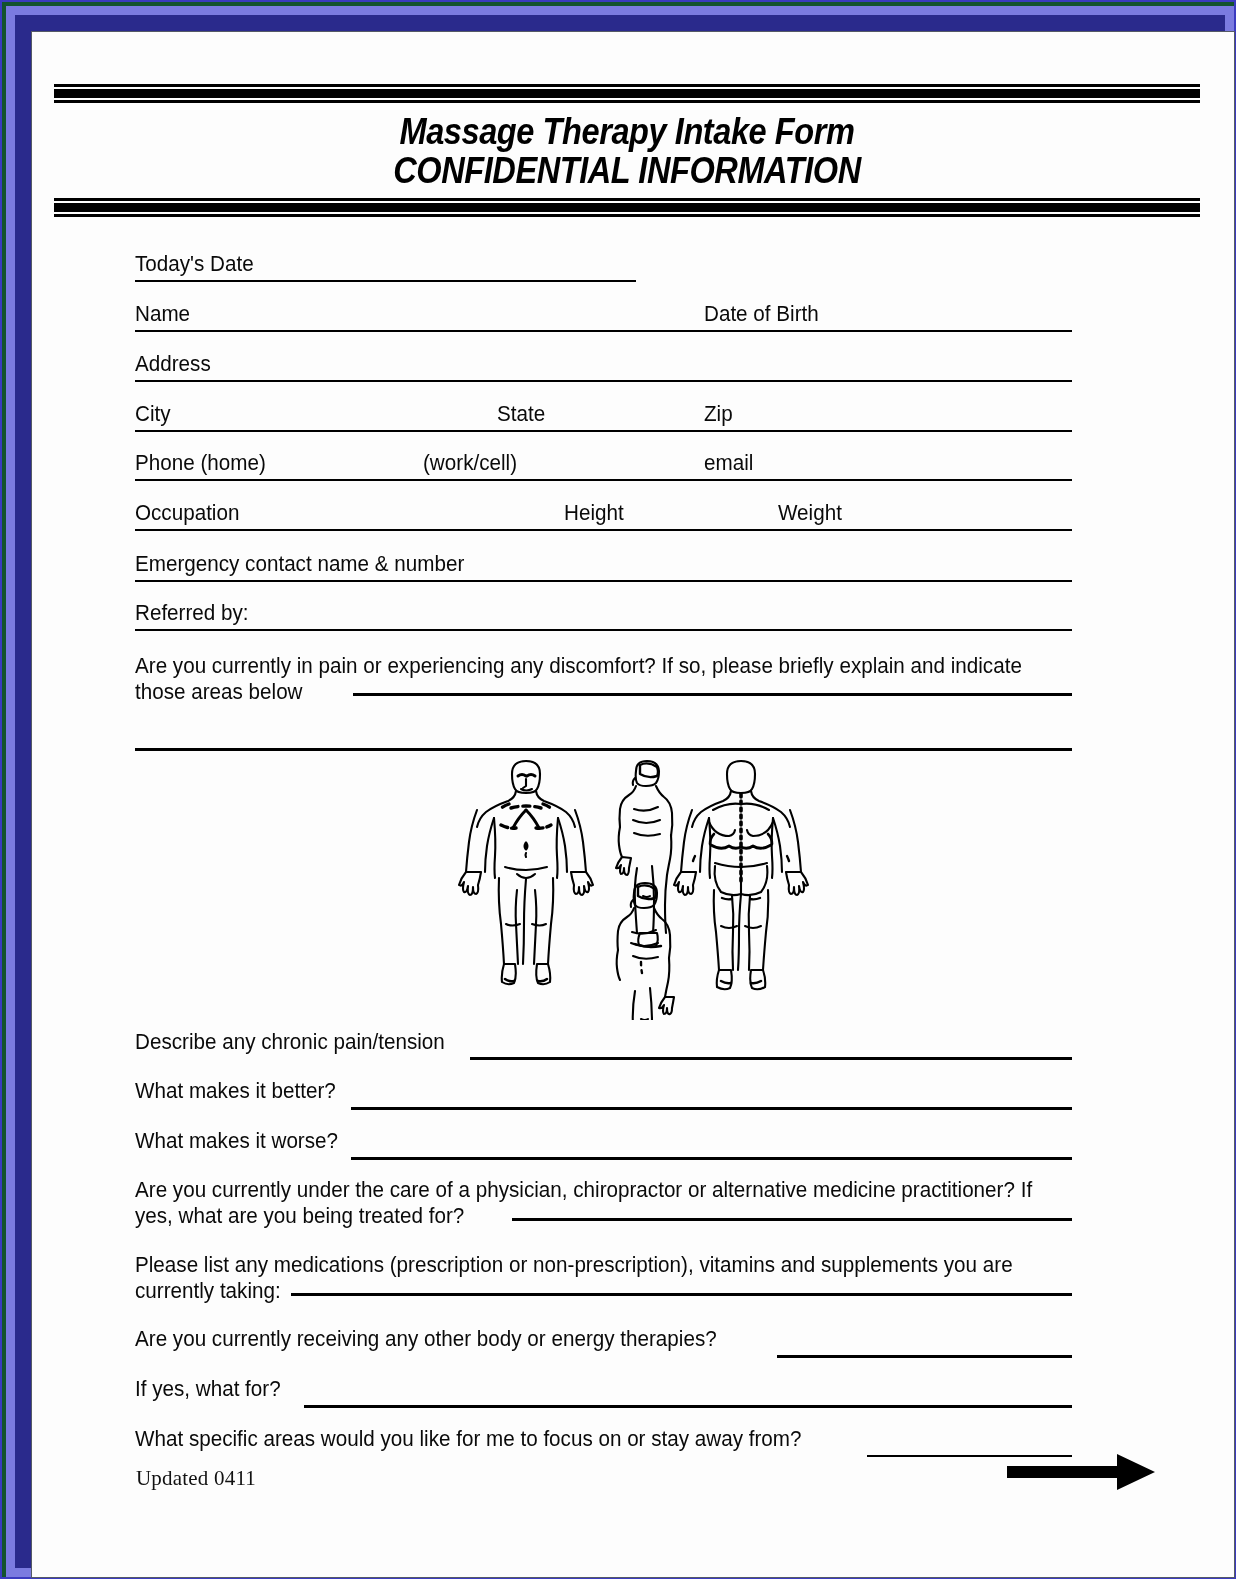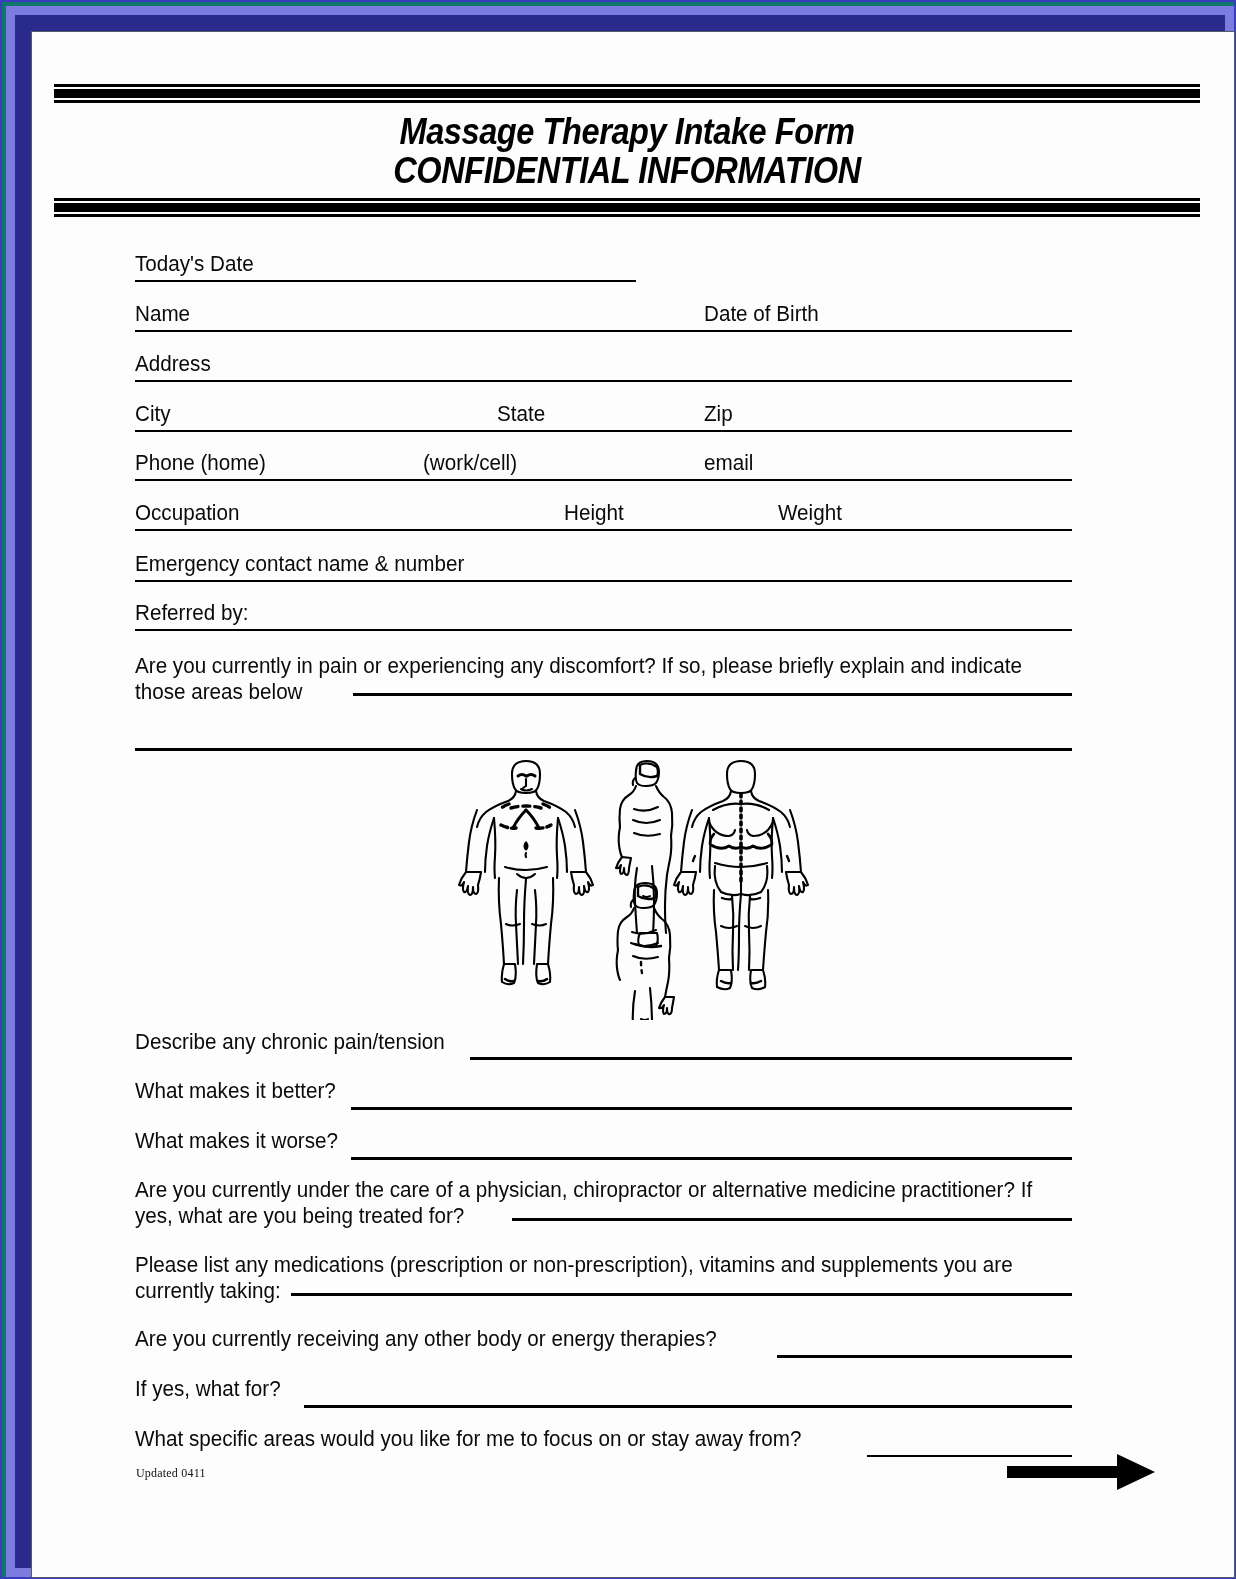--- a/index.html
+++ b/index.html
@@ -15,21 +15,21 @@
   }
 
   
   #page-frame {
     position: absolute;
     left: 0; top: 0;
     width: 1236px;
     height: 1579px;
     box-sizing: border-box;
     border: 2px solid #3b3bbf;
-    background: #0f766e;
+    background: #14532d;
   }
   #page-frame-inner {
     position: absolute;
     left: 4px; top: 4px;
     width: 1228px;
     height: 1571px;
     box-sizing: border-box;
     border: 9px solid #7b7be0;
     background: #2a2a8c;
   }
@@ -115,21 +115,21 @@
     height: 272px;
   }
   #body-diagram svg { display: block; }
 
   
   #footer-note {
     position: absolute;
     left: 104px;
     top: 1434px;
     font-family: "Liberation Serif", serif;
-    font-size: 12px;
+    font-size: 21px;
     color: #111;
     letter-spacing: 0.2px;
   }
   #next-arrow {
     position: absolute;
     left: 975px;
     top: 1420px;
     width: 150px;
     height: 40px;
   }

